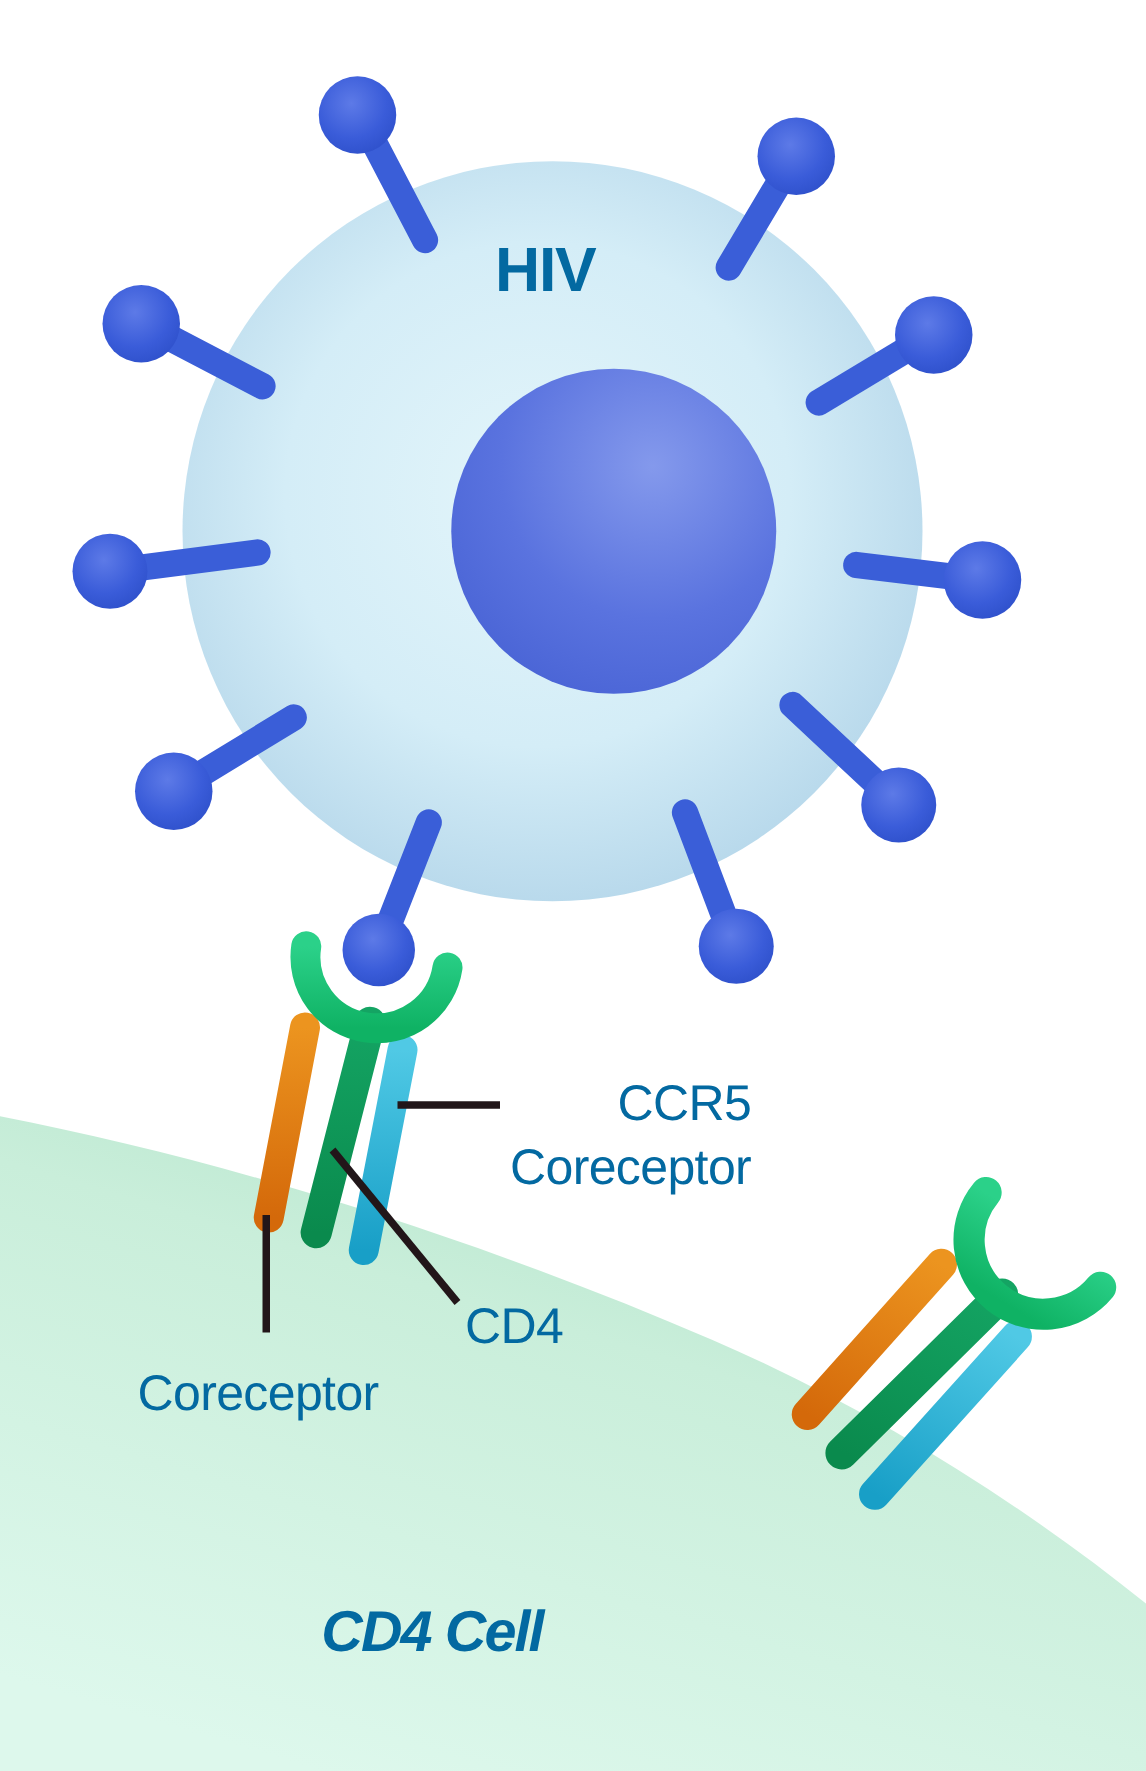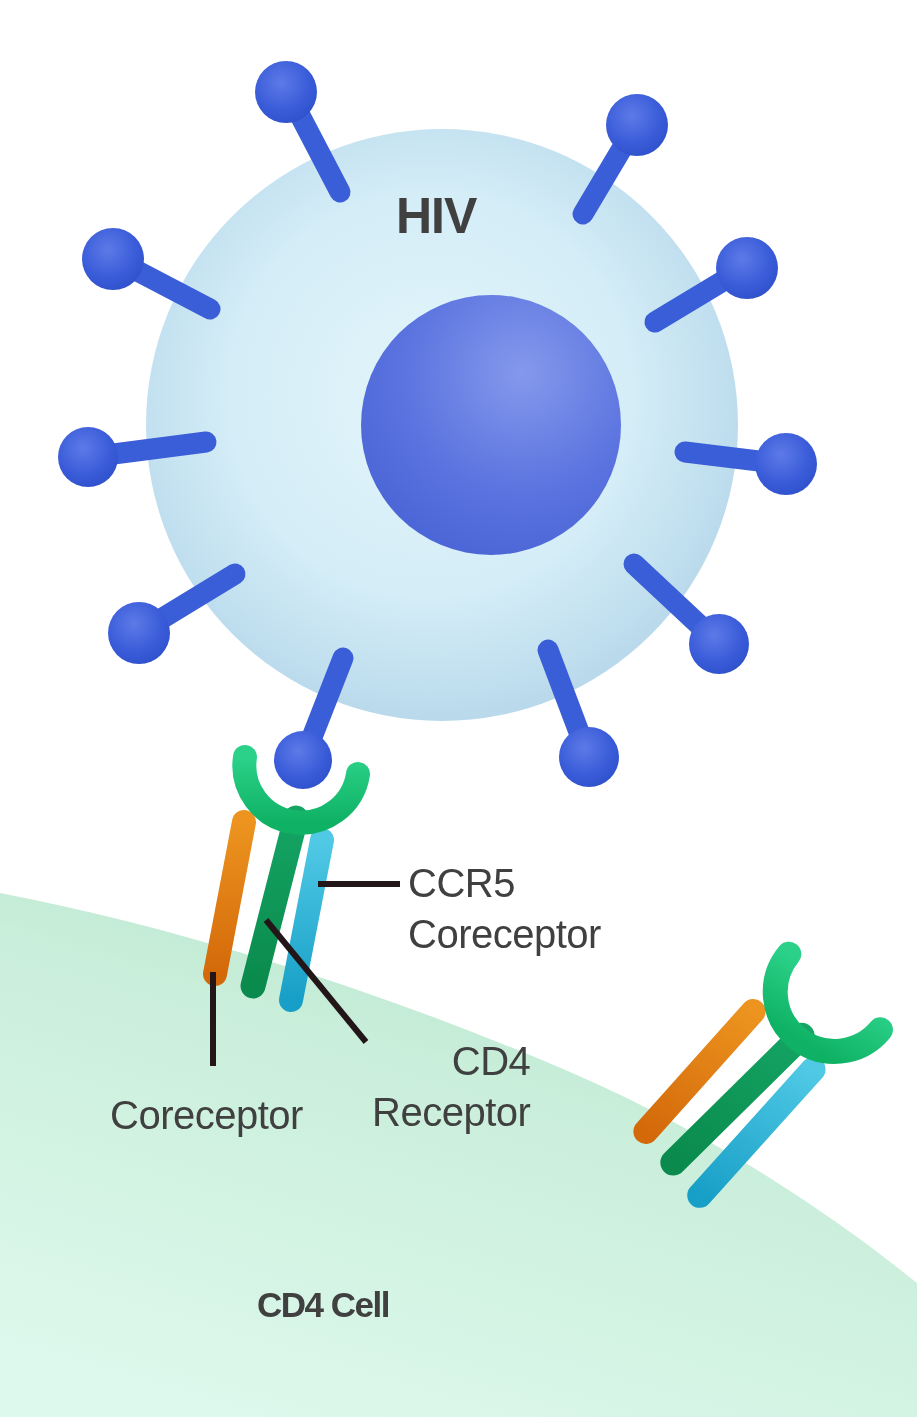--- a/index.html
+++ b/index.html
@@ -6,30 +6,30 @@
   .stage{
     position:relative;
     width:917px;height:1417px;
     overflow:hidden;
     background:#ffffff;
     font-family:"Liberation Sans","DejaVu Sans",sans-serif;
   }
   .art{position:absolute;left:0;top:0;}
   .label{
     position:absolute;
-    color:#404040;
+    color:#0369a1;
     font-size:40px;
     line-height:51px;
     letter-spacing:-0.5px;
     white-space:nowrap;
   }
   .label--bold{font-weight:700;}
   .label--hiv{left:396px;top:190px;font-size:50px;line-height:52px;letter-spacing:-1px;}
-  .label--cd4cell{left:257px;top:1276px;font-size:35px;line-height:58px;letter-spacing:-1.5px;}
-  .label--ccr5{left:408px;top:858px;}
+  .label--cd4cell{left:257px;top:1276px;font-size:46px;line-height:58px;letter-spacing:-1.5px;font-style:italic;}
+  .label--ccr5{left:408px;top:858px;text-align:right;}
   .label--cd4{left:372px;top:1036px;text-align:right;}
   .label--cxcr4{left:110px;top:1090px;}
 </style>
 </head>
 <body>
 
 <div class="stage">
 
   <svg class="art" width="917" height="1417" viewBox="0 0 917 1417">
     <defs>
@@ -146,21 +146,20 @@
 
   <div class="label label--bold label--hiv">HIV</div>
 
   <div class="label label--ccr5">
     <div>CCR5</div>
     <div>Coreceptor</div>
   </div>
 
   <div class="label label--cd4">
     <div>CD4</div>
-    <div>Receptor</div>
   </div>
 
   <div class="label label--cxcr4">
     <div>Coreceptor</div>
   </div>
 
   <div class="label label--bold label--cd4cell">CD4 Cell</div>
 
 </div>
 

